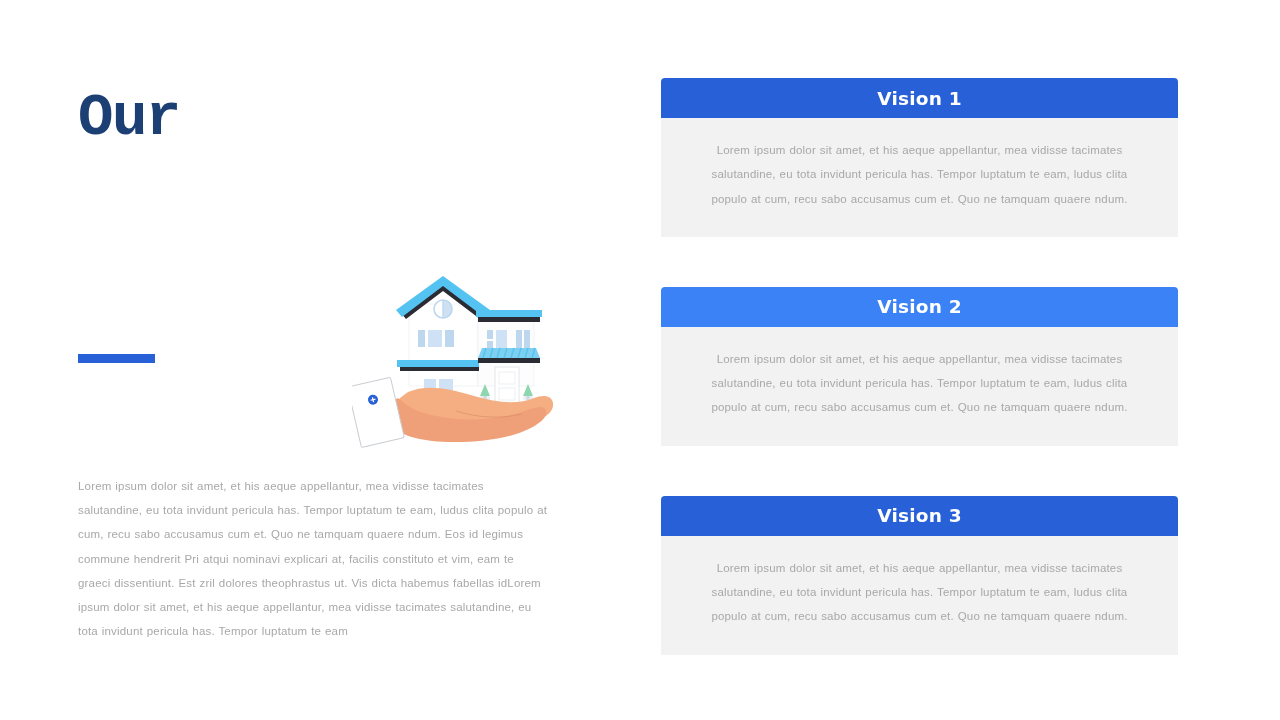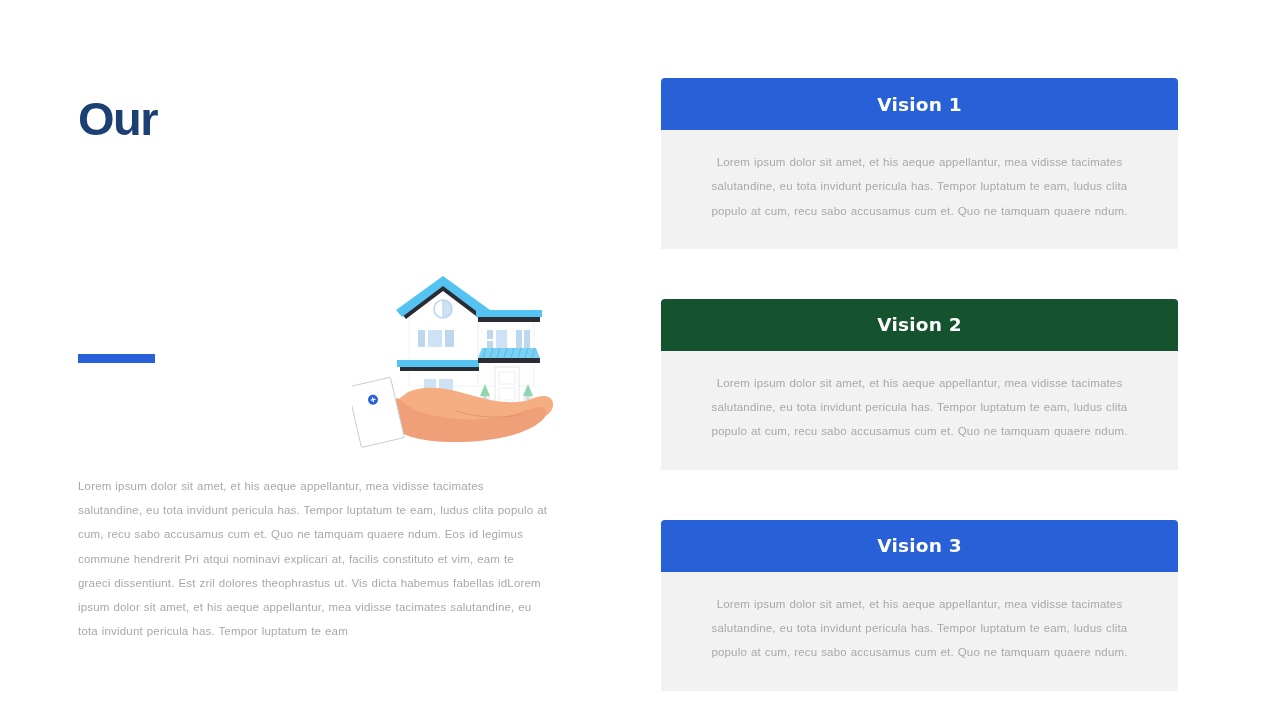--- a/index.html
+++ b/index.html
@@ -23,23 +23,23 @@
 
   
 
   .title-block {
     position: absolute;
     left: 78px;
     top: 84px;
     width: 520px;
   }
   .title-line {
-    font-family: Liberation Sans, sans-serif;
+    font-family: Liberation Mono, monospace;
     font-weight: 700;
-    font-size: 47px;
+    font-size: 59px;
     line-height: 70px;
     letter-spacing: -1.5px;
     margin: 0;
     white-space: nowrap;
   }
   .title-line.dark { color: #1d4074; }
   .title-line.blue { color: #4285d4; }
 
   .divider-bar {
     position: absolute;
@@ -78,21 +78,21 @@
   .cards {
     position: absolute;
     left: 661px;
     top: 78px;
     width: 517px;
   }
   .card { margin-bottom: 50px; }
   .card:last-child { margin-bottom: 0; }
 
   .card-header {
-    height: 52px;
+    height: 40px;
     border-radius: 4px 4px 0 0;
     display: flex;
     align-items: center;
     justify-content: center;
     color: #ffffff;
     font-family: "DejaVu Sans", sans-serif;
     font-weight: 700;
     font-size: 18.5px;
     letter-spacing: 0.2px;
   }
@@ -222,21 +222,21 @@
     <div class="card">
       <div class="card-header" style="background:#2860d8;">
         <span>Vision 1</span>
       </div>
       <div class="card-body">
         <p>Lorem  ipsum dolor sit amet, et his aeque appellantur, mea vidisse tacimates salutandine, eu tota invidunt pericula has. Tempor luptatum te  eam,  ludus clita populo at cum, recu sabo accusamus cum et.  Quo ne tamquam  quaere ndum.</p>
       </div>
     </div>
 
     <div class="card">
-      <div class="card-header" style="background:#14532d;">
+      <div class="card-header" style="background:#3b82f6;">
         <span>Vision 2</span>
       </div>
       <div class="card-body">
         <p>Lorem  ipsum dolor sit amet, et his aeque appellantur, mea vidisse tacimates salutandine, eu tota invidunt pericula has. Tempor luptatum te  eam,  ludus clita populo at cum, recu sabo accusamus cum et.  Quo ne tamquam  quaere ndum.</p>
       </div>
     </div>
 
     <div class="card">
       <div class="card-header" style="background:#2860d8;">
         <span>Vision 3</span>

